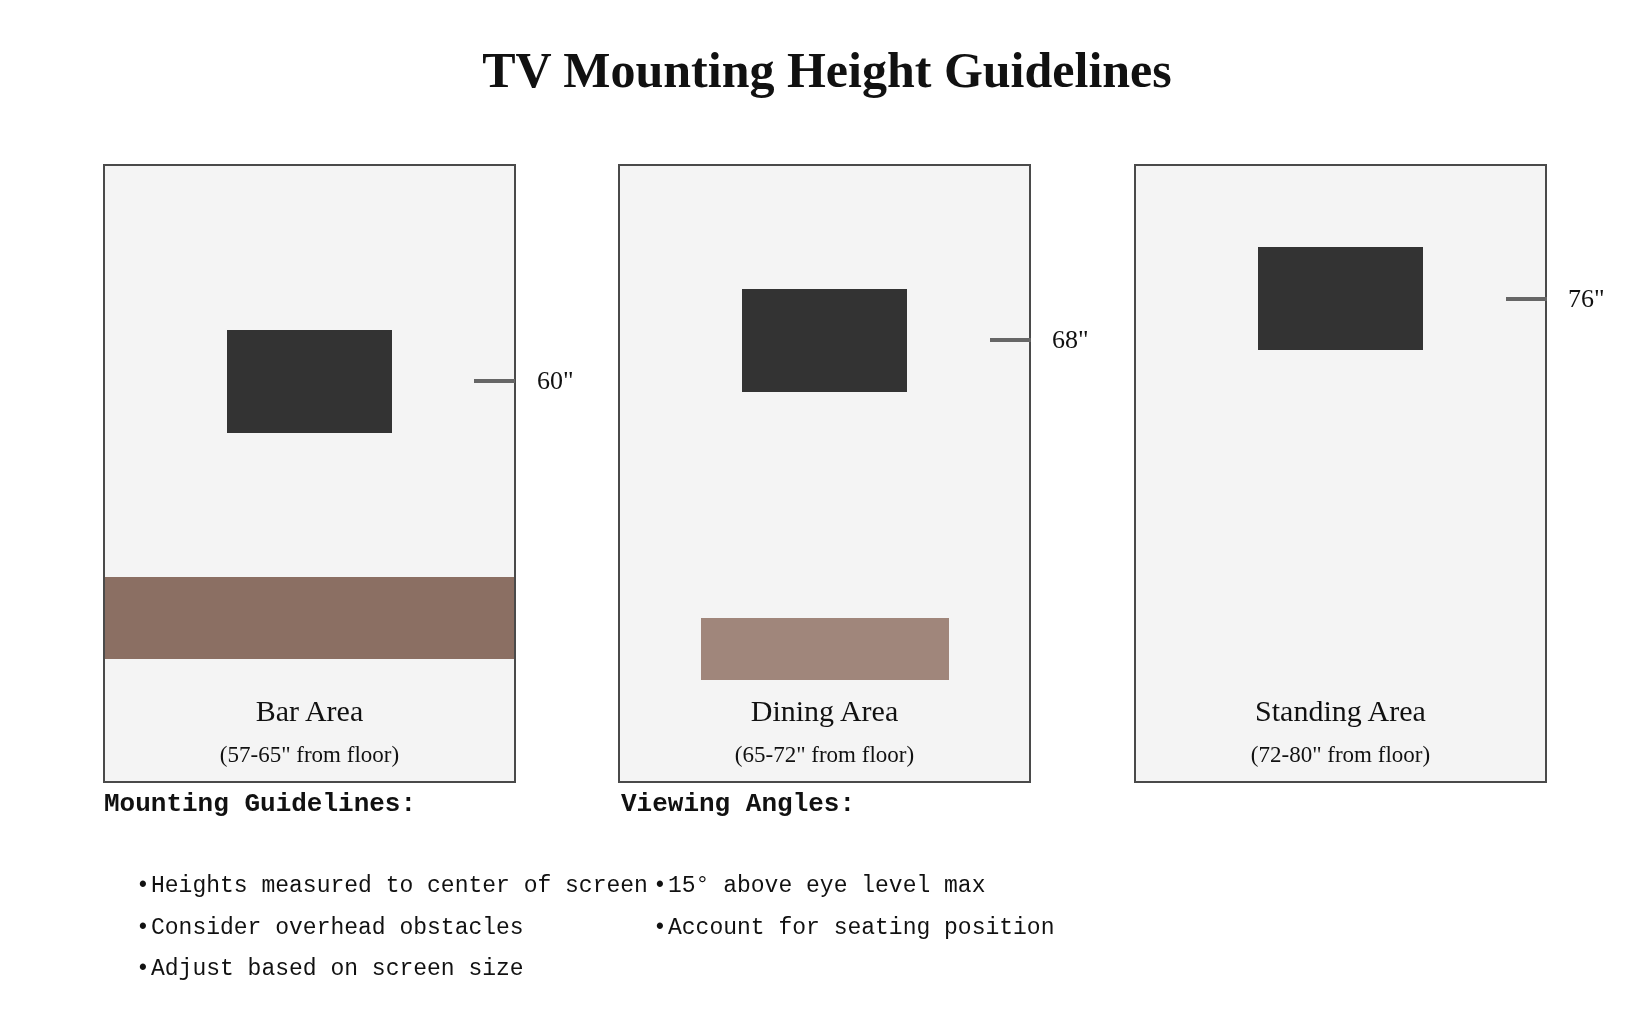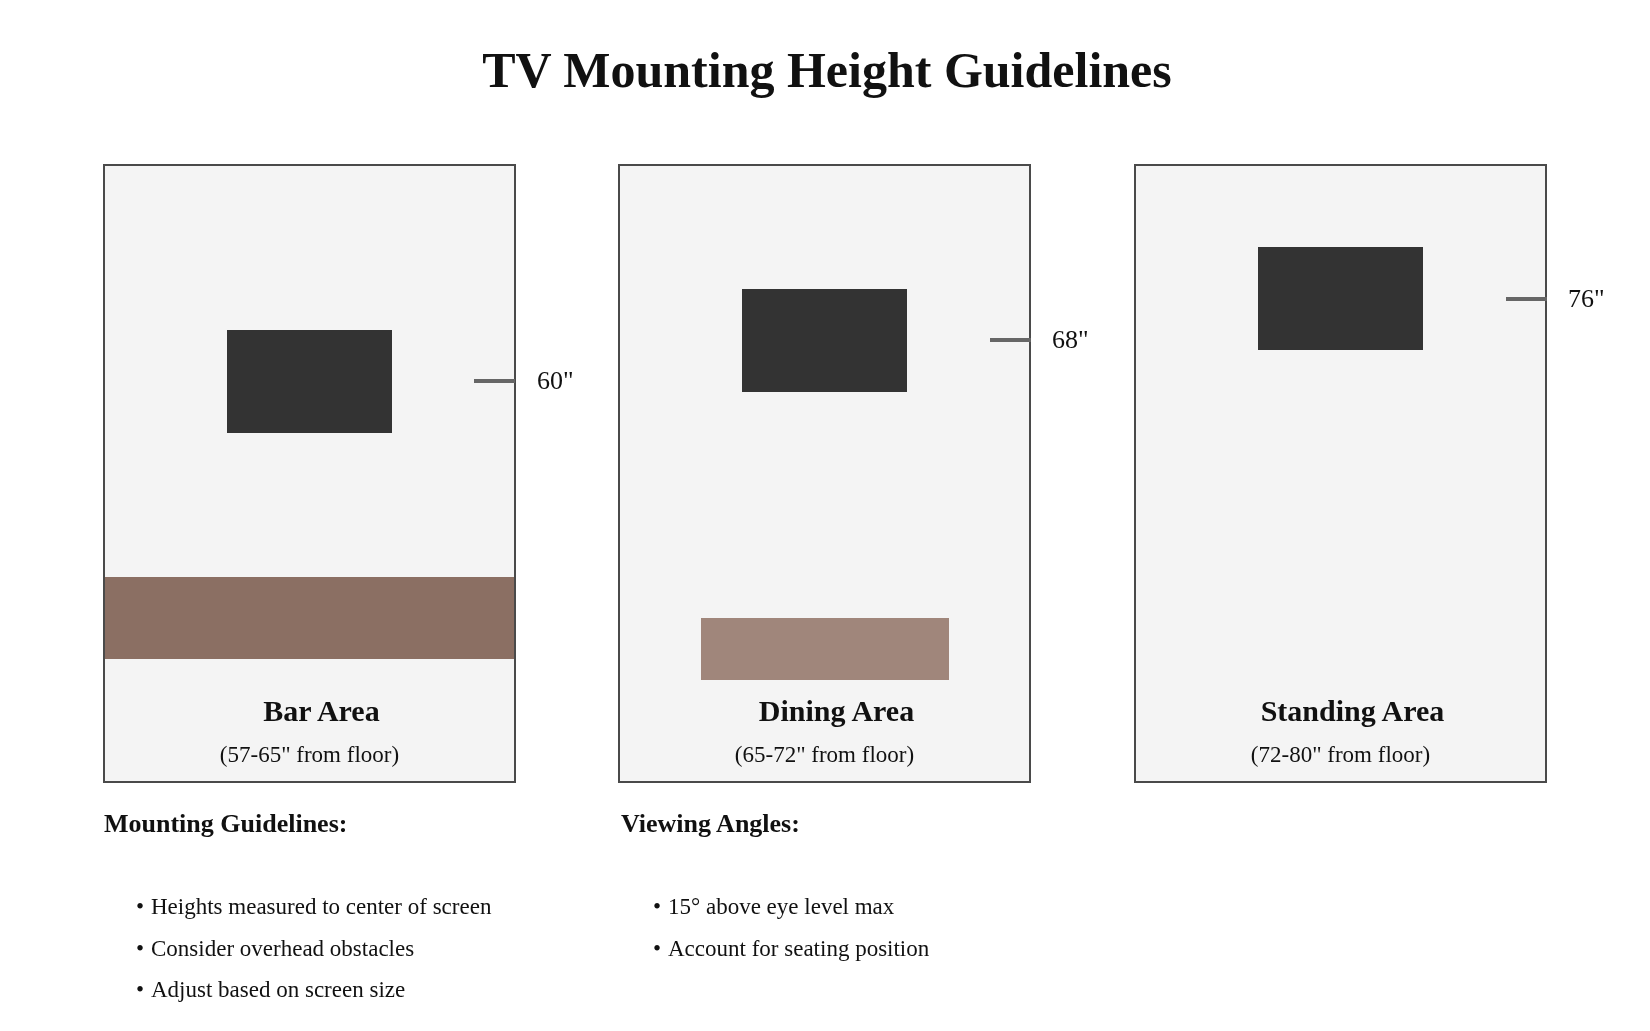--- a/index.html
+++ b/index.html
@@ -42,24 +42,23 @@
       background: #333333;
     }
     .furniture {
       position: absolute;
     }
     .area-label {
       position: absolute;
       left: 0;
       width: 100%;
       text-align: center;
-      font-weight: bold;
+      font-weight: normal;
       font-size: 30px;
       line-height: 34px;
-      padding-left: 12px;
     }
     .area-range {
       position: absolute;
       left: 0;
       width: 100%;
       text-align: center;
       font-size: 23px;
       line-height: 28px;
     }
     .marker {
@@ -69,21 +68,22 @@
       background: #666666;
     }
     .height-label {
       position: absolute;
       font-size: 26px;
       line-height: 30px;
       white-space: nowrap;
     }
     .section {
       position: absolute;
-      top: 808px;
+      top: 788px;
+      font-family: Liberation Mono, monospace;
     }
     .section h2 {
       margin: 0;
       font-size: 26px;
       font-weight: bold;
       line-height: 32px;
     }
     .section ul {
       list-style: none;
       margin: 0;

